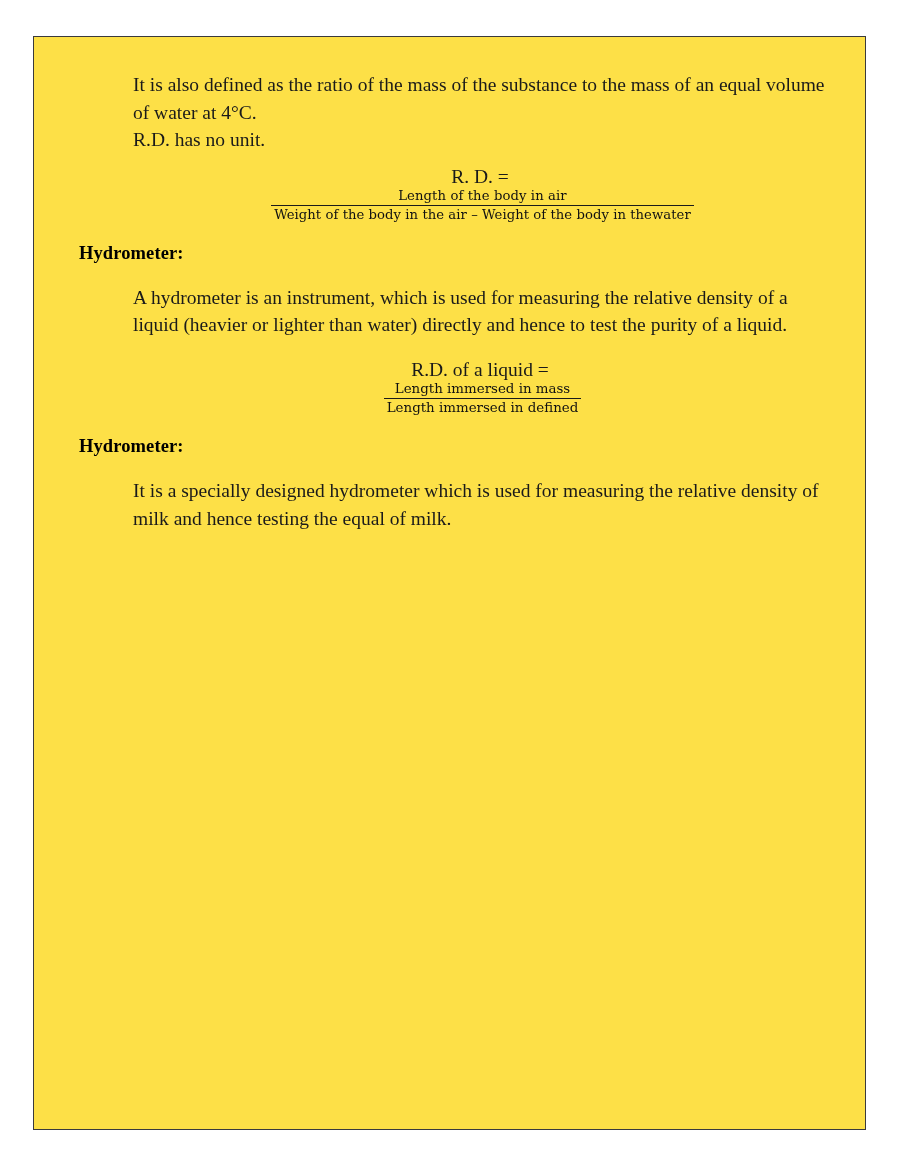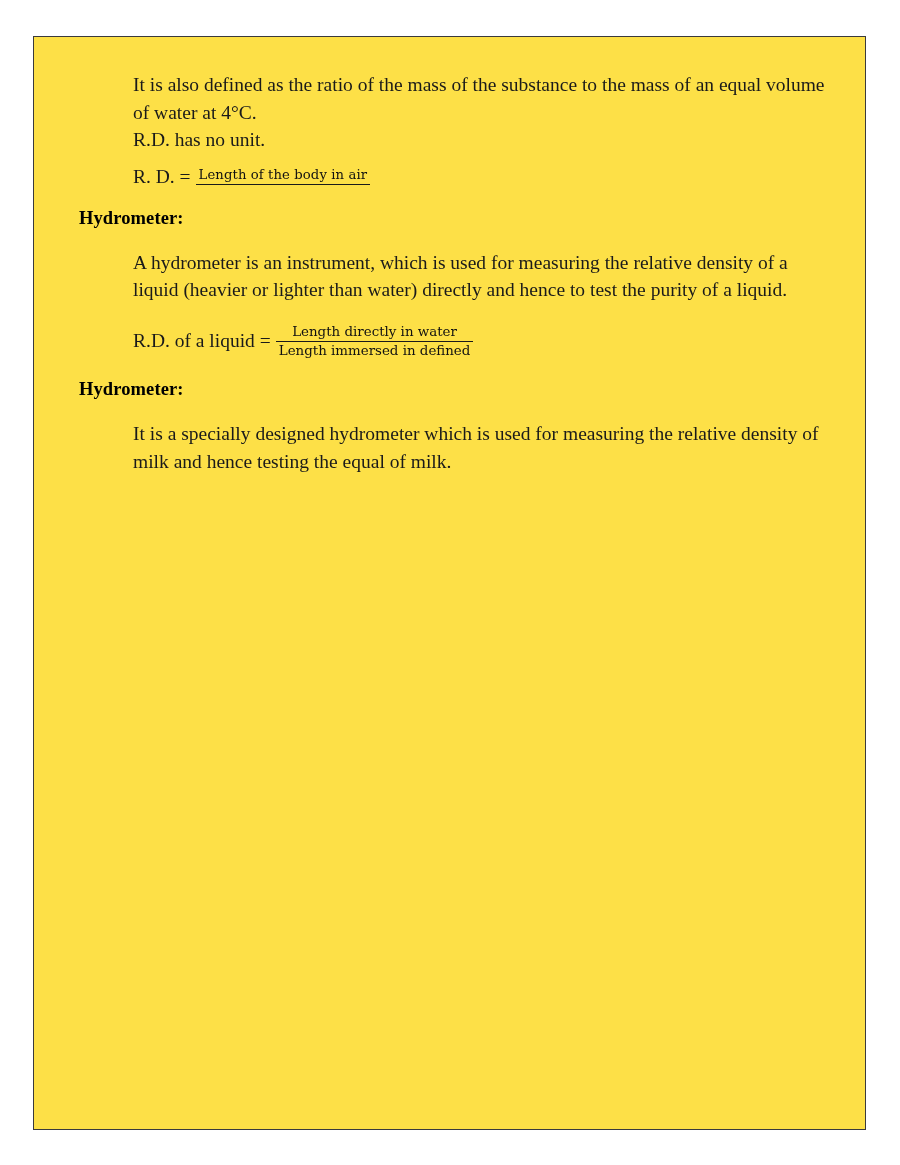--- a/index.html
+++ b/index.html
@@ -63,20 +63,21 @@
   .spacer-md { height: 17px; }
   .spacer-lg { height: 20px; }
 
   
   .equation {
     padding-left: 54px;
     display: flex;
     align-items: center;
     font-size: 19.5px;
     line-height: 22px;
+    flex-direction: column;
   }
 
   .eq-lhs {
     font-family: "Liberation Serif", serif;
     font-size: 19.5px;
     white-space: pre;
     color: #1a1a1a;
     padding-right: 5px;
   }
 
@@ -123,37 +124,38 @@
 
     <p class="para">R.D. has no unit.</p>
 
     <div class="spacer-sm"></div>
 
     <div class="equation eq-rd">
       <span class="eq-lhs">R. D. =</span>
       <span class="fraction">
         <span class="numer">Length of the body in air</span>
         <span class="bar"></span>
+        <span class="denom">Weight of the body in the air – Weight of the body in thewater</span>
       </span>
     </div>
 
     <div class="spacer-md"></div>
 
     <h2 class="heading">Hydrometer:</h2>
 
     <div class="spacer-md"></div>
 
     <p class="para">A hydrometer is an instrument, which is used for measuring the relative density of a liquid (heavier or lighter than water) directly and hence to test the purity of a liquid.</p>
 
     <div class="spacer-lg"></div>
 
     <div class="equation eq-liquid">
       <span class="eq-lhs">R.D. of a liquid =</span>
       <span class="fraction">
-        <span class="numer">Length directly in water</span>
+        <span class="numer">Length immersed in mass</span>
         <span class="bar"></span>
         <span class="denom">Length immersed in defined</span>
       </span>
     </div>
 
     <div class="spacer-md"></div>
 
     <h2 class="heading">Hydrometer:</h2>
 
     <div class="spacer-md"></div>

